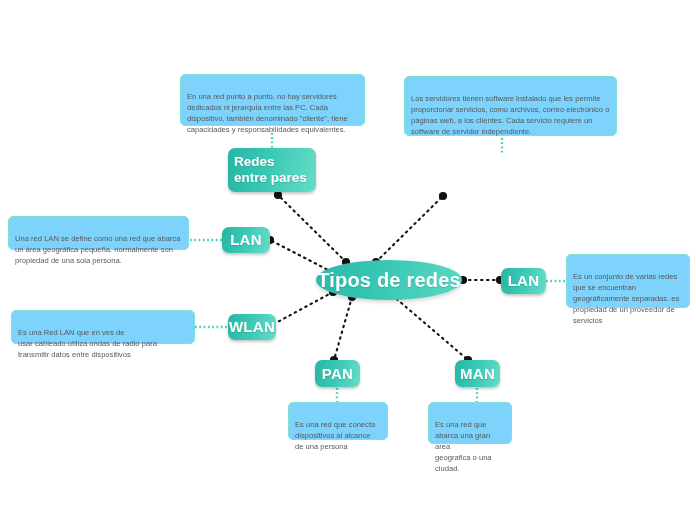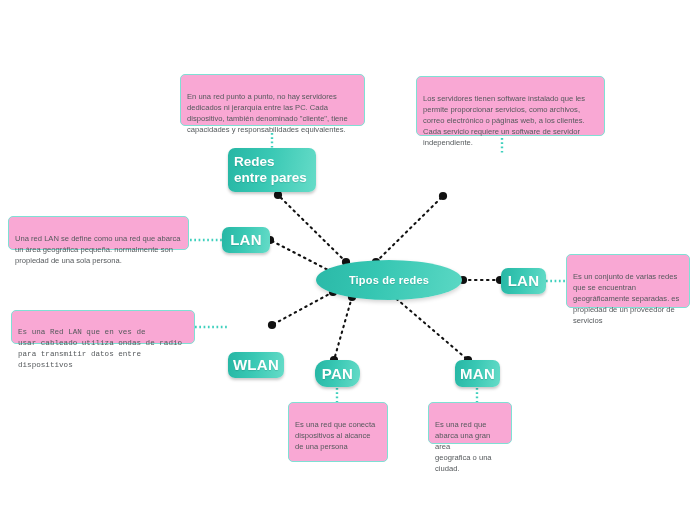--- a/index.html
+++ b/index.html
@@ -28,21 +28,21 @@
   }
   
   .root-node {
     position: absolute;
     display: flex;
     align-items: center;
     justify-content: center;
     border-radius: 50%;
     background: linear-gradient(100deg, #2bb9a8 0%, #35c6b2 40%, #5bd8c4 100%);
     color: #ffffff;
-    font-size: 11px;
+    font-size: 20px;
     font-weight: bold;
     letter-spacing: 0.2px;
     box-shadow: 0 2px 4px rgba(0,0,0,0.18);
     text-shadow: 0 1px 1px rgba(0,0,0,0.12);
   }
   
   .branch-node {
     position: absolute;
     display: flex;
     align-items: center;
@@ -63,21 +63,21 @@
   .branch-node.small {
     font-size: 15px;
     letter-spacing: 0.3px;
   }
   
   .note-box {
     position: absolute;
     box-sizing: border-box;
     border: 1px solid #7fe0d4;
     border-radius: 5px;
-    background: #f9a8d4;
+    background: #7dd3fc;
     color: #55595c;
     font-size: 7.6px;
     line-height: 1.46;
     padding: 5px 6px 4px 6px;
     white-space: pre-line;
   }
 </style>
 </head>
 <body>
 
@@ -127,50 +127,50 @@
     <span>Tipos de redes</span>
   </div>
 
   <div class="branch-node big" style="left:228px; top:148px; width:88px; height:44px;">
     <span>Redes entre pares</span>
   </div>
   <div class="note-box" style="left:180px; top:74px; width:185px; height:52px;">
     <span>En una red punto a punto, no hay servidores dedicados ni jerarquía entre las PC. Cada dispositivo, también denominado "cliente", tiene capacidades y responsabilidades equivalentes.</span>
   </div>
 
-  <div class="note-box" style="left:416px; top:76px; width:189px; height:60px;">
+  <div class="note-box" style="left:404px; top:76px; width:213px; height:60px;">
     <span>Los servidores tienen software instalado que les permite proporcionar servicios, como archivos, correo electrónico o páginas web, a los clientes. Cada servicio requiere un software de servidor independiente.</span>
   </div>
 
   <div class="branch-node small" style="left:222px; top:227px; width:48px; height:26px;">
     <span>LAN</span>
   </div>
   <div class="note-box" style="left:8px; top:216px; width:181px; height:34px;">
     <span>Una red LAN se define como una red que abarca un área geográfica pequeña. normalmente son propiedad de una sola persona.</span>
   </div>
 
-  <div class="branch-node small" style="left:228px; top:314px; width:56px; height:26px;margin-top:38px;">
+  <div class="branch-node small" style="left:228px; top:314px; width:48px; height:26px;">
     <span>WLAN</span>
   </div>
-  <div class="note-box" style="left:11px; top:310px; width:184px; height:34px;font-family:Liberation Mono, monospace;">
+  <div class="note-box" style="left:11px; top:310px; width:184px; height:34px;">
     <span>Es una Red LAN que en ves de
  usar cableado utiliza ondas de radio para transmitir datos entre dispositivos</span>
   </div>
 
   <div class="branch-node small" style="left:501px; top:268px; width:45px; height:26px;">
     <span>LAN</span>
   </div>
   <div class="note-box" style="left:566px; top:254px; width:124px; height:54px;">
     <span>Es un conjunto de varias redes que se encuentran geográficamente separadas. es propiedad de un proveedor de servicios</span>
   </div>
 
-  <div class="branch-node small" style="left:315px; top:360px; width:45px; height:27px;border-radius:12px;">
+  <div class="branch-node small" style="left:315px; top:360px; width:45px; height:27px;">
     <span>PAN</span>
   </div>
-  <div class="note-box" style="left:288px; top:402px; width:100px; height:60px;">
+  <div class="note-box" style="left:288px; top:402px; width:100px; height:38px;">
     <span>Es una red que conecta dispositivos al alcance de una persona</span>
   </div>
 
   <div class="branch-node small" style="left:455px; top:360px; width:45px; height:27px;">
     <span>MAN</span>
   </div>
   <div class="note-box" style="left:428px; top:402px; width:84px; height:42px;">
     <span>Es una red que abarca una gran area
 geografica o una ciudad.</span>
   </div>

